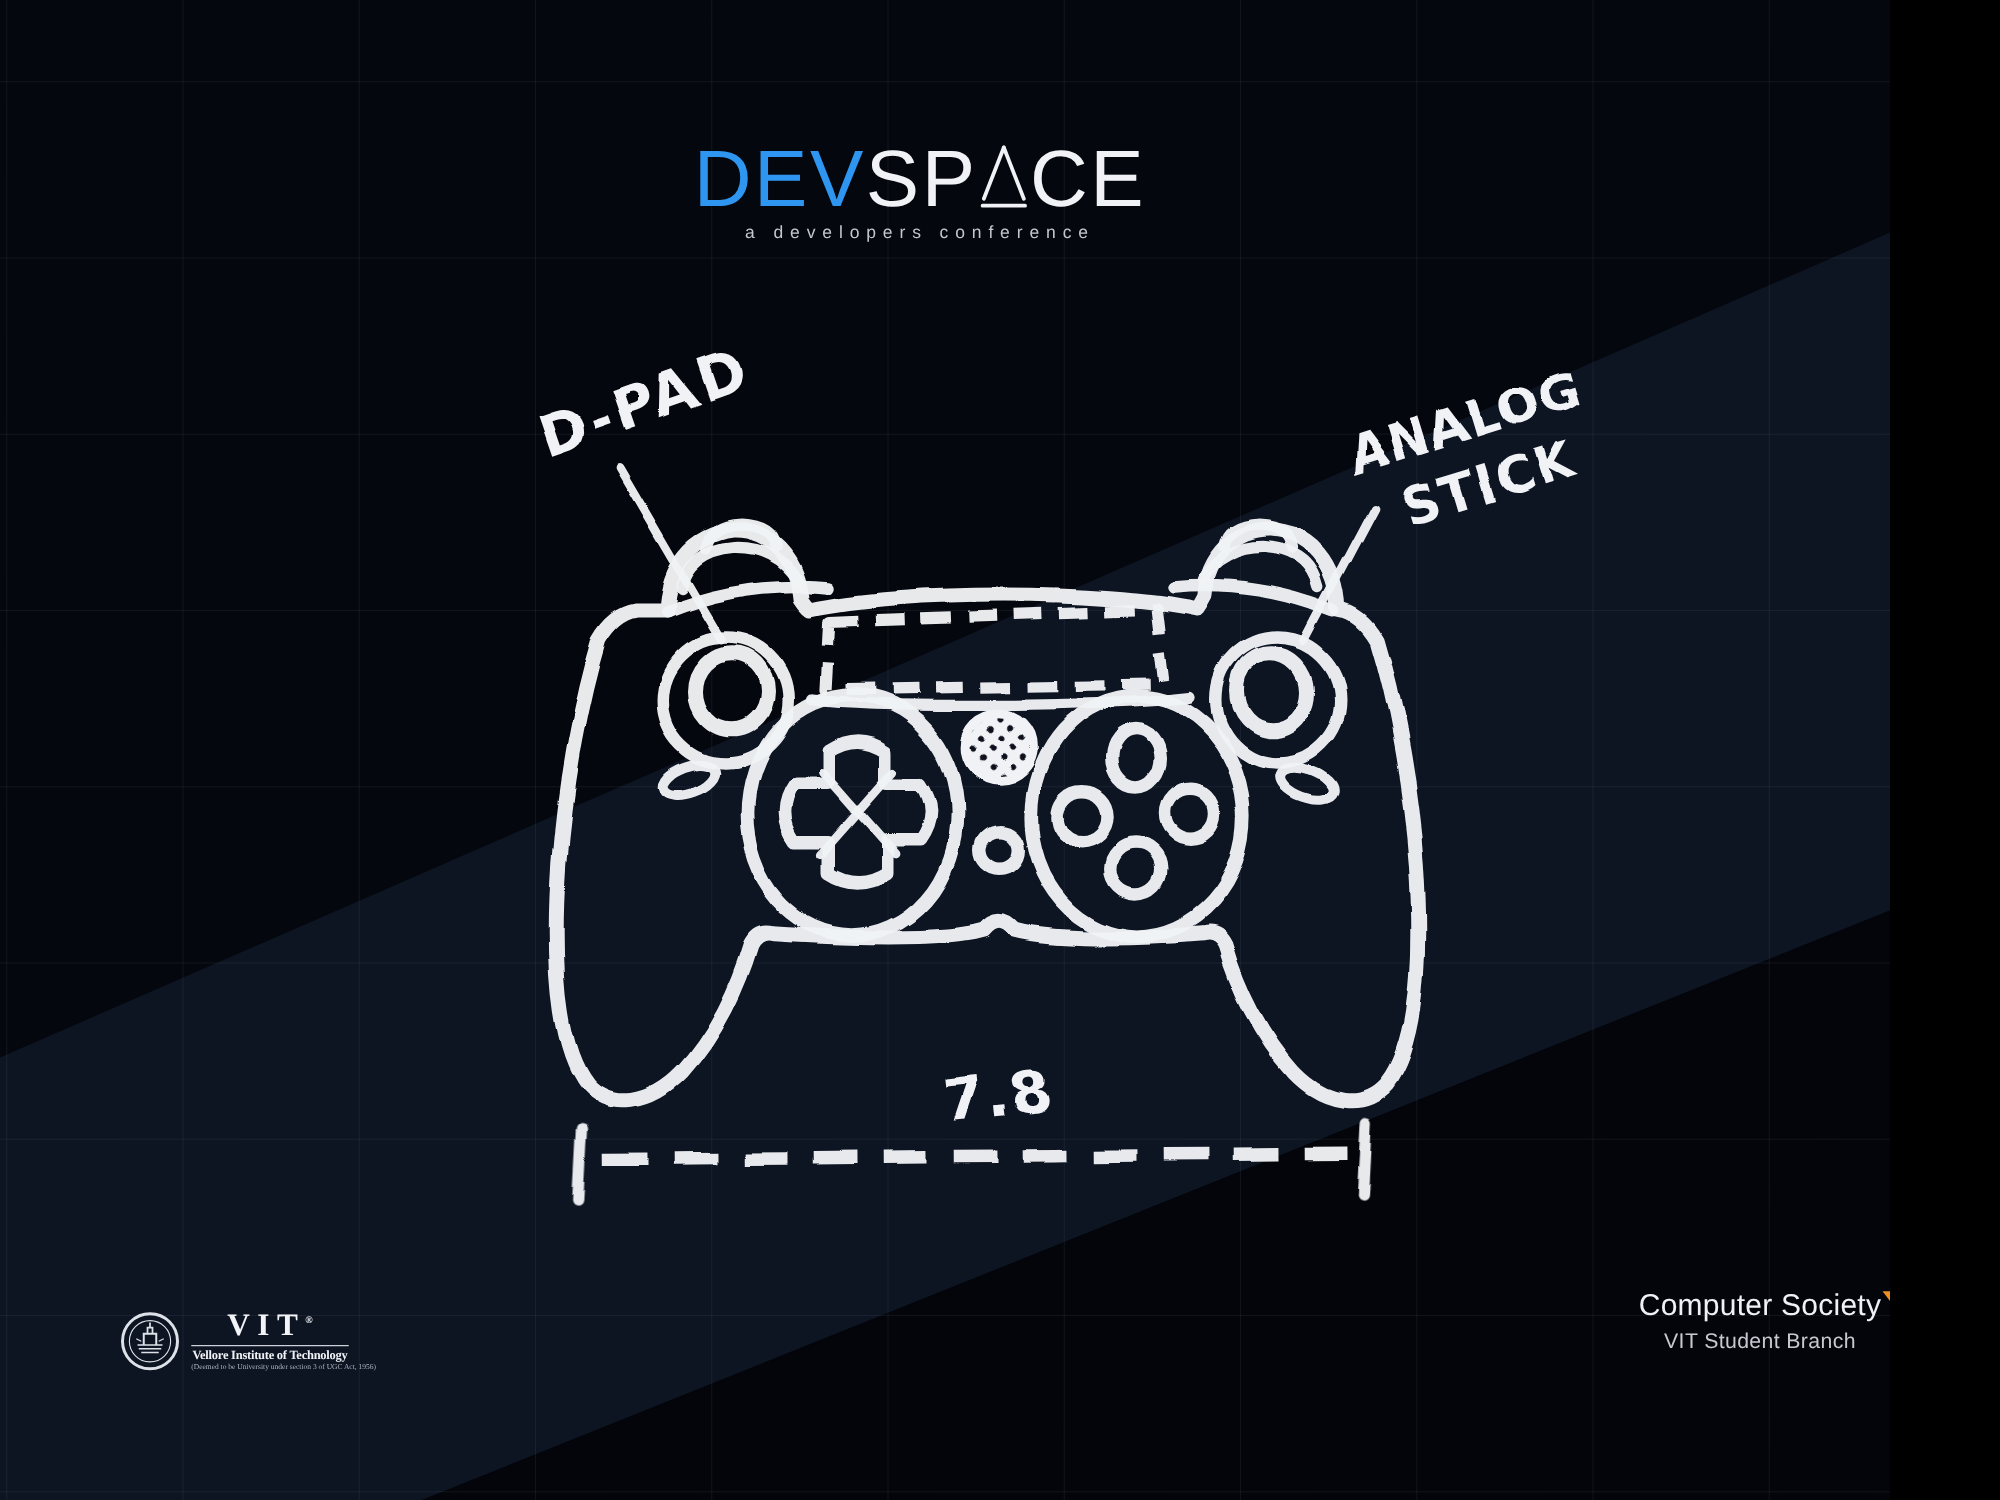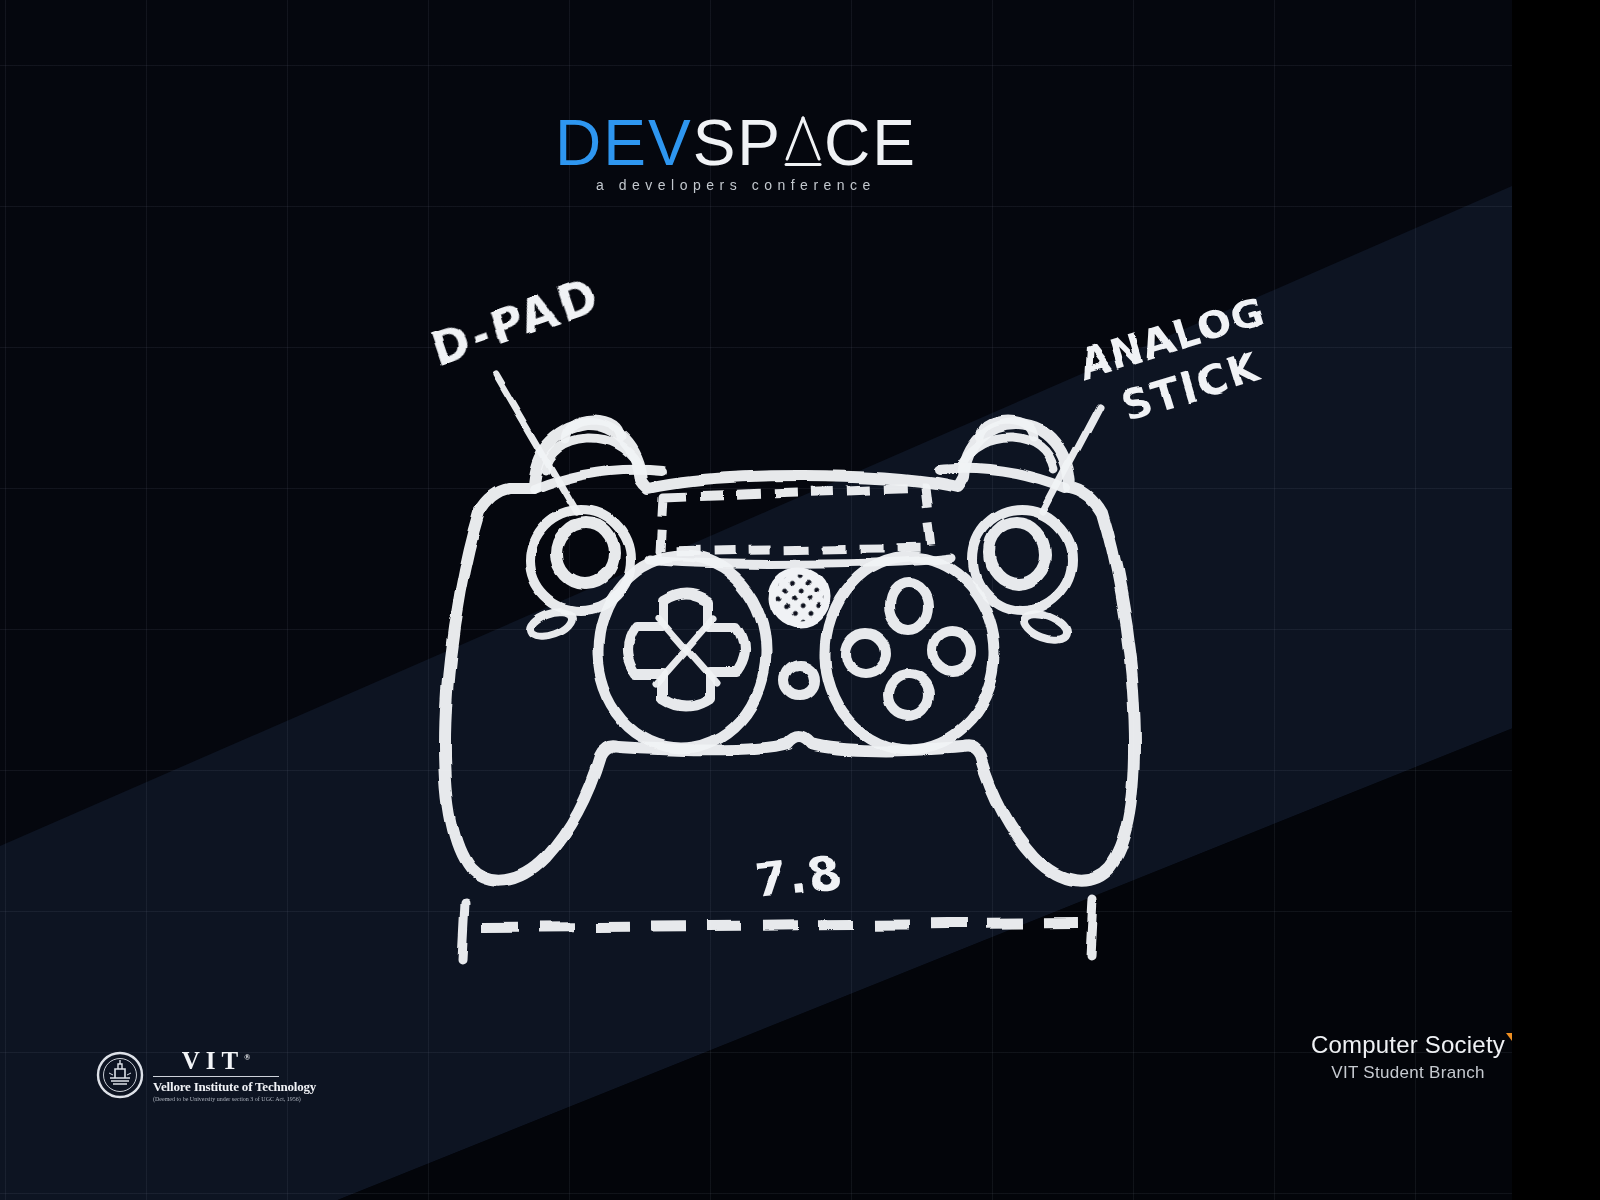--- a/index.html
+++ b/index.html
@@ -69,21 +69,21 @@
   .vit-seal .s{stroke:#DDE1E8;fill:none;}
   .vit-text{width:126px;text-align:center;}
   .vit-acronym{
     font-family:"Liberation Serif",serif;font-weight:bold;
     font-size:25px;letter-spacing:6px;line-height:1;color:#F2F4F7;
   }
   .vit-reg{font-size:8px;vertical-align:super;letter-spacing:0;}
   .vit-rule{height:1px;background:#CDD2DA;margin:3px 0 2px 0;}
   .vit-name{
     font-family:"Liberation Serif",serif;font-weight:bold;
-    font-size:13px;letter-spacing:-0.2px;color:#F0F2F6;white-space:nowrap;
+    font-size:10px;letter-spacing:-0.2px;color:#F0F2F6;white-space:nowrap;
   }
   .vit-deemed{
     font-family:"Liberation Serif",serif;
     font-size:6px;color:#AEB4BE;margin-top:1px;white-space:nowrap;
   }
   
   .cs{position:absolute;left:1285px;top:1031px;color:#EDEFF2;margin-left:26px;}
   .cs-row{position:relative;display:inline-block;}
   .cs-name{font-size:24px;font-weight:400;letter-spacing:0.2px;color:#EFF1F4;white-space:nowrap;}
   .cs-flags{position:absolute;left:100%;top:1px;}

